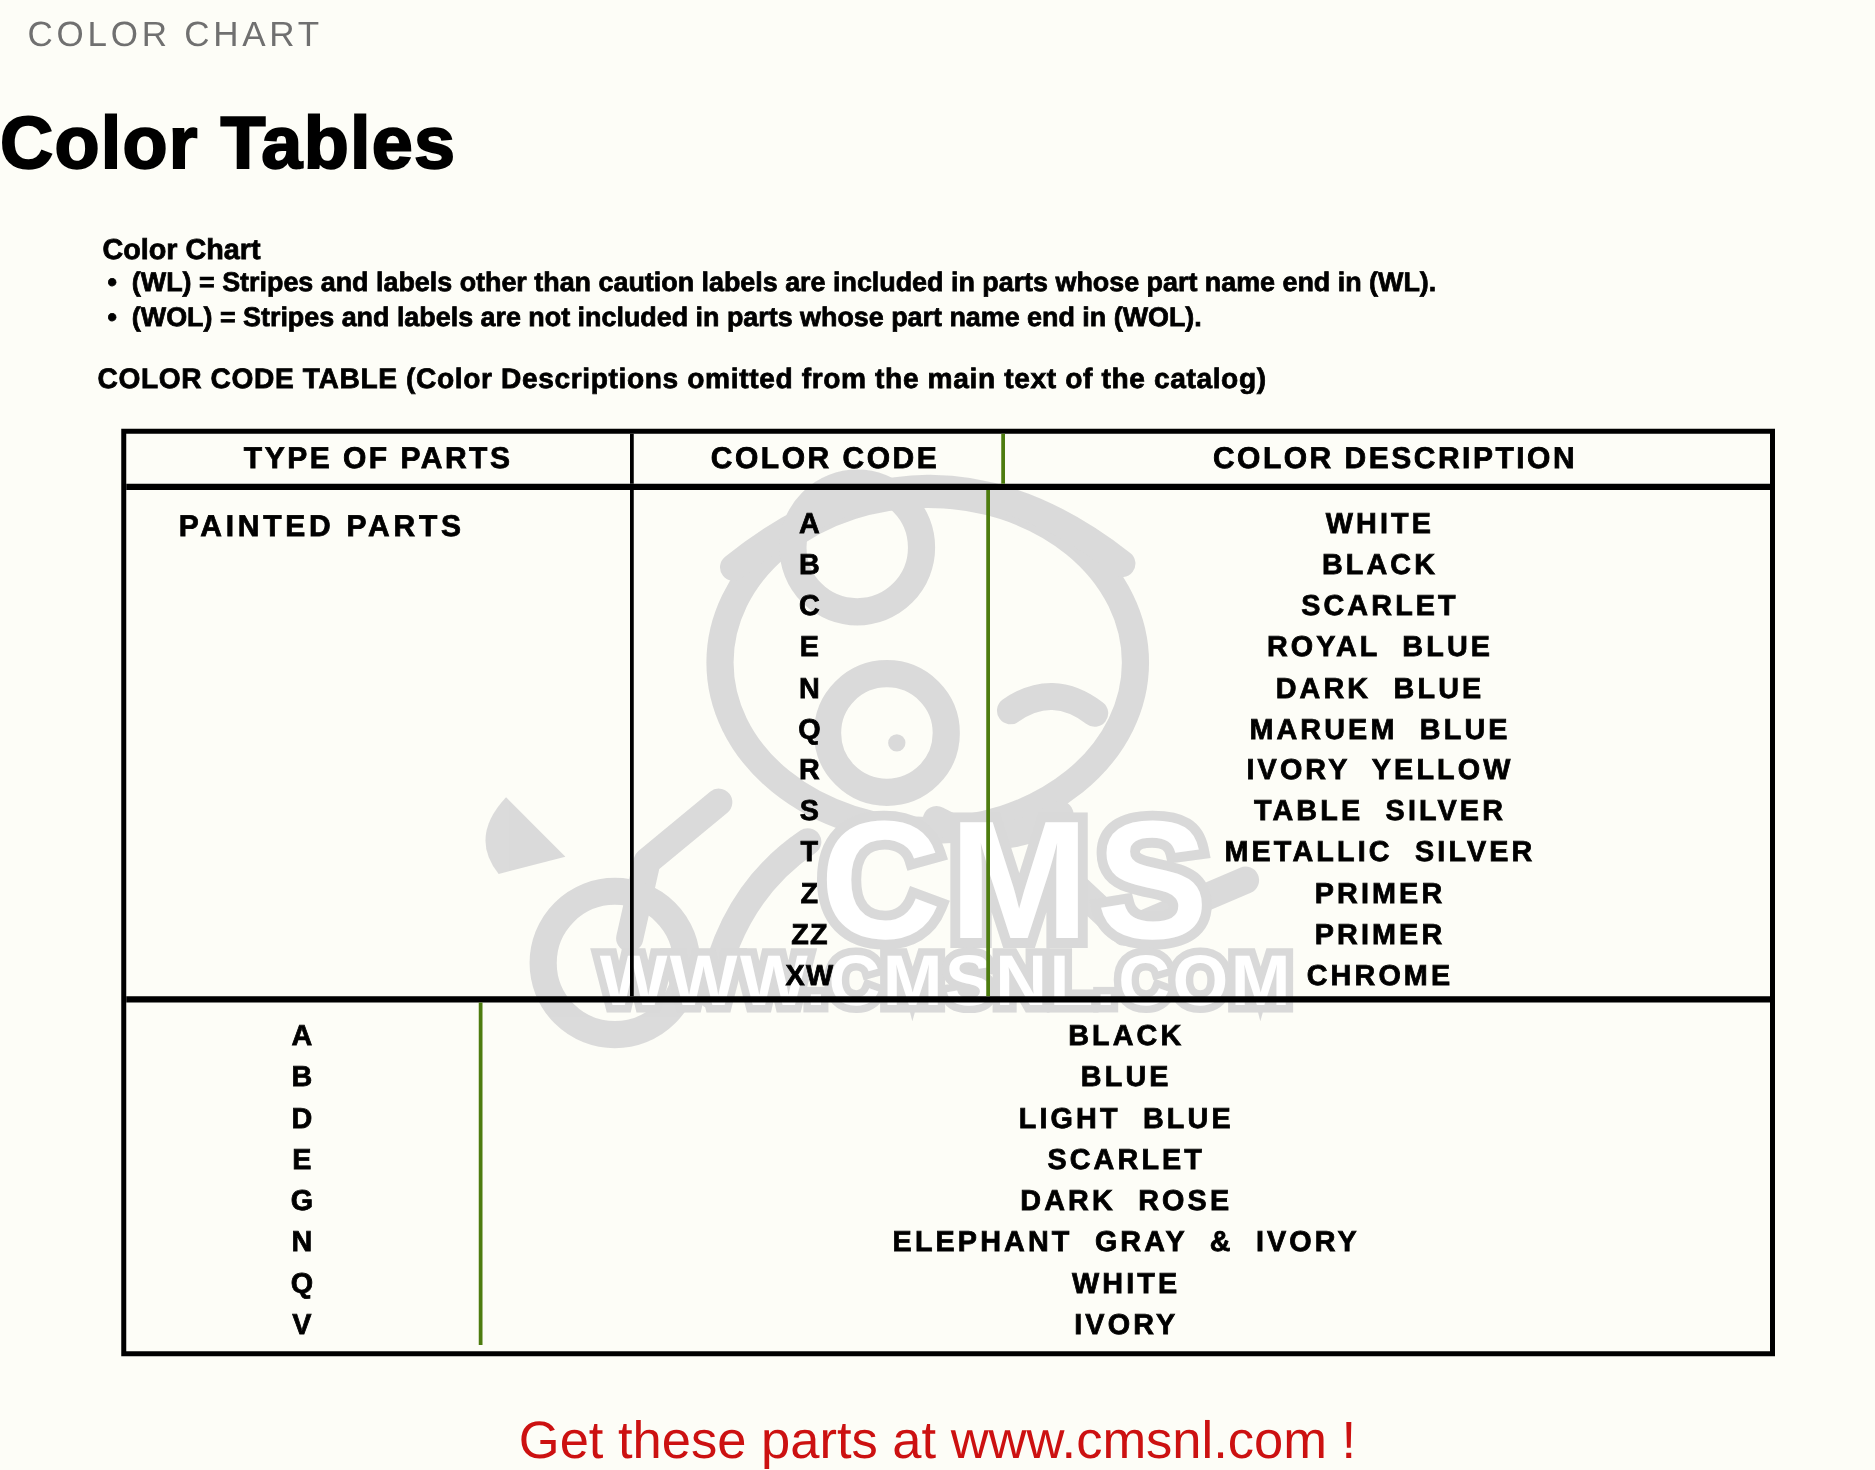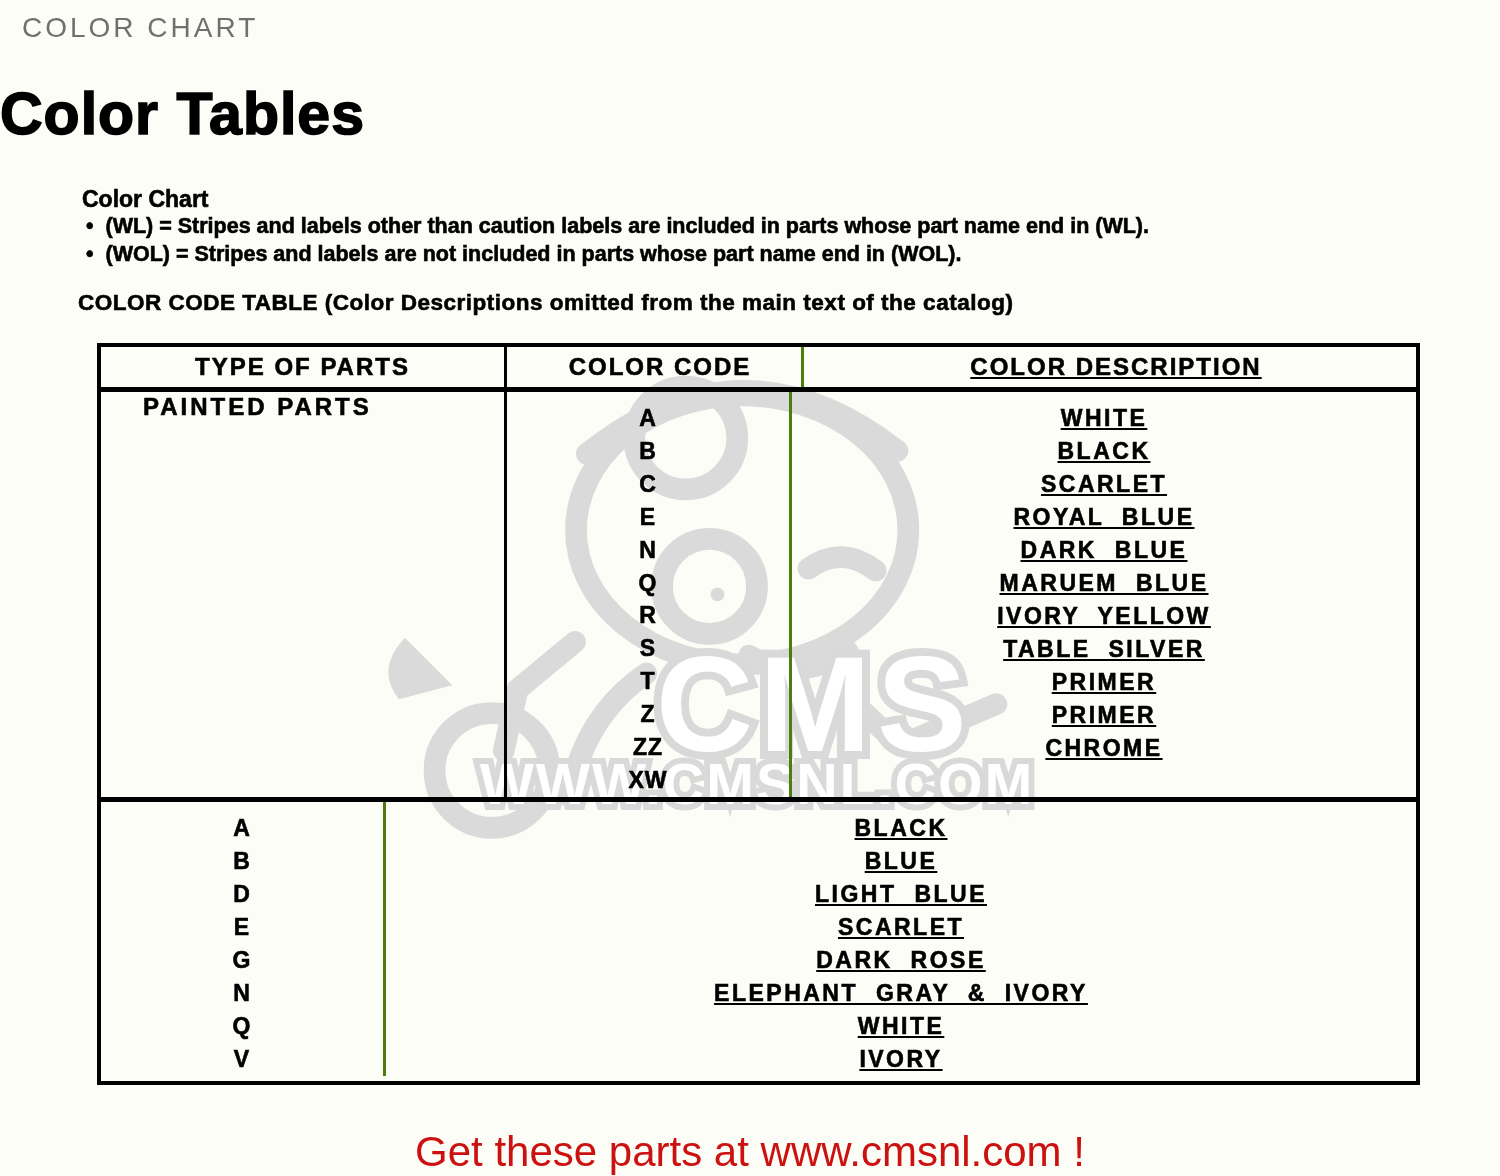--- a/index.html
+++ b/index.html
@@ -60,27 +60,27 @@
     display:flex; height:45px;
     border-bottom:5px solid #000;
     gap:12px;
   }
   .tsection { position:relative; z-index:1; display:flex; }
   .sec-painted { height:410px; border-bottom:5px solid #000; }
   .sec-vinyl { height:274px; }
 
   .col1 { width:406px; border-right:3px solid #000; }
   .col2 { width:285px; border-right:3px solid #4d7c0f; }
-  .col3 { flex:1;text-decoration:underline; }
+  .col3 { flex:1; }
 
   .th {
     display:flex; align-items:center; justify-content:center;
     font-size:24px; font-weight:bold; letter-spacing:2px;
   }
-  .parttype-cell { padding:1px 0 0 42px; }
+  .parttype-cell { padding:16px 0 0 42px; }
   .parttype {
     font-size:24px; font-weight:bold; letter-spacing:3px;
   }
   .rowcol { display:flex; flex-direction:column; align-items:center; padding-top:10px; }
   .cellrow {
     height:33px; display:flex; align-items:center; justify-content:center;
     font-size:23px; font-weight:600; letter-spacing:1px; white-space:nowrap;
   }
   .descs .cellrow { letter-spacing:2.5px; word-spacing:9px; }
 
@@ -155,20 +155,21 @@
       </div>
     <div class="col3 rowcol descs">
         <div class="cellrow scan">WHITE</div>
         <div class="cellrow scan">BLACK</div>
         <div class="cellrow scan">SCARLET</div>
         <div class="cellrow scan">ROYAL BLUE</div>
         <div class="cellrow scan">DARK BLUE</div>
         <div class="cellrow scan">MARUEM BLUE</div>
         <div class="cellrow scan">IVORY YELLOW</div>
         <div class="cellrow scan">TABLE SILVER</div>
+        <div class="cellrow scan">METALLIC SILVER</div>
         <div class="cellrow scan">PRIMER</div>
         <div class="cellrow scan">PRIMER</div>
         <div class="cellrow scan">CHROME</div>
       </div>
   </div>
 
   <div class="tsection sec-vinyl">
     <div class="col2 rowcol codes">
         <div class="cellrow scan">A</div>
         <div class="cellrow scan">B</div>

